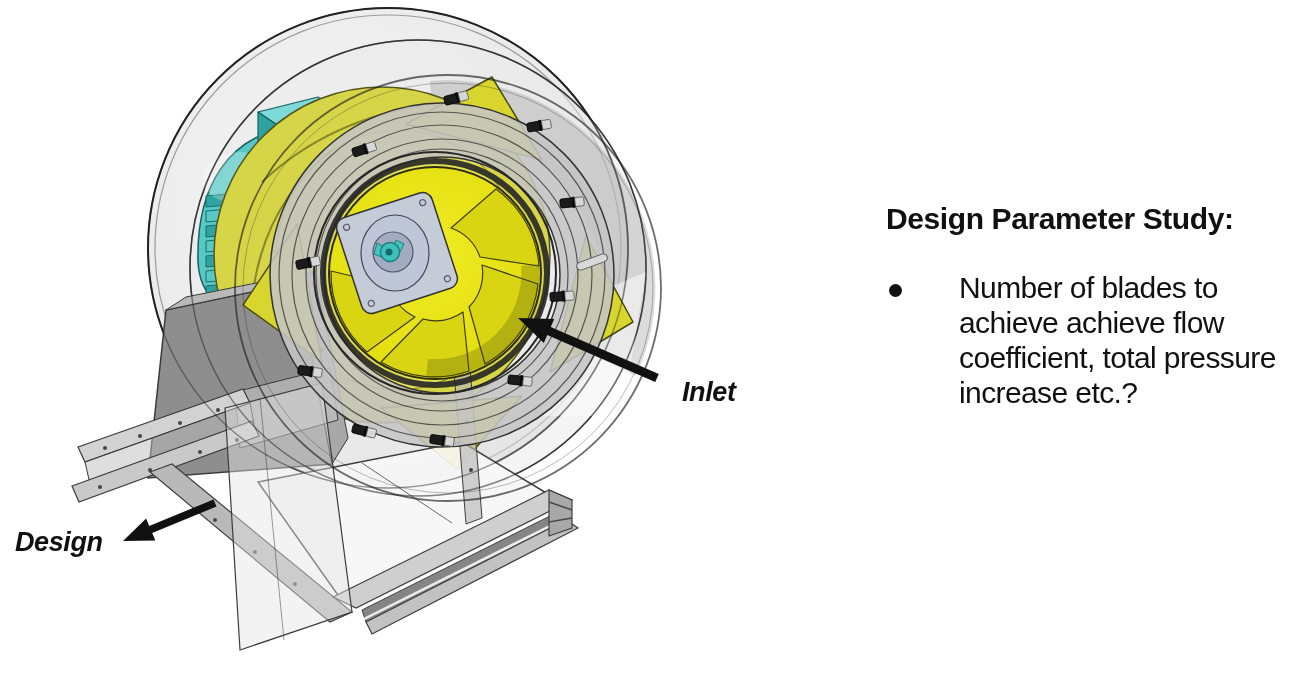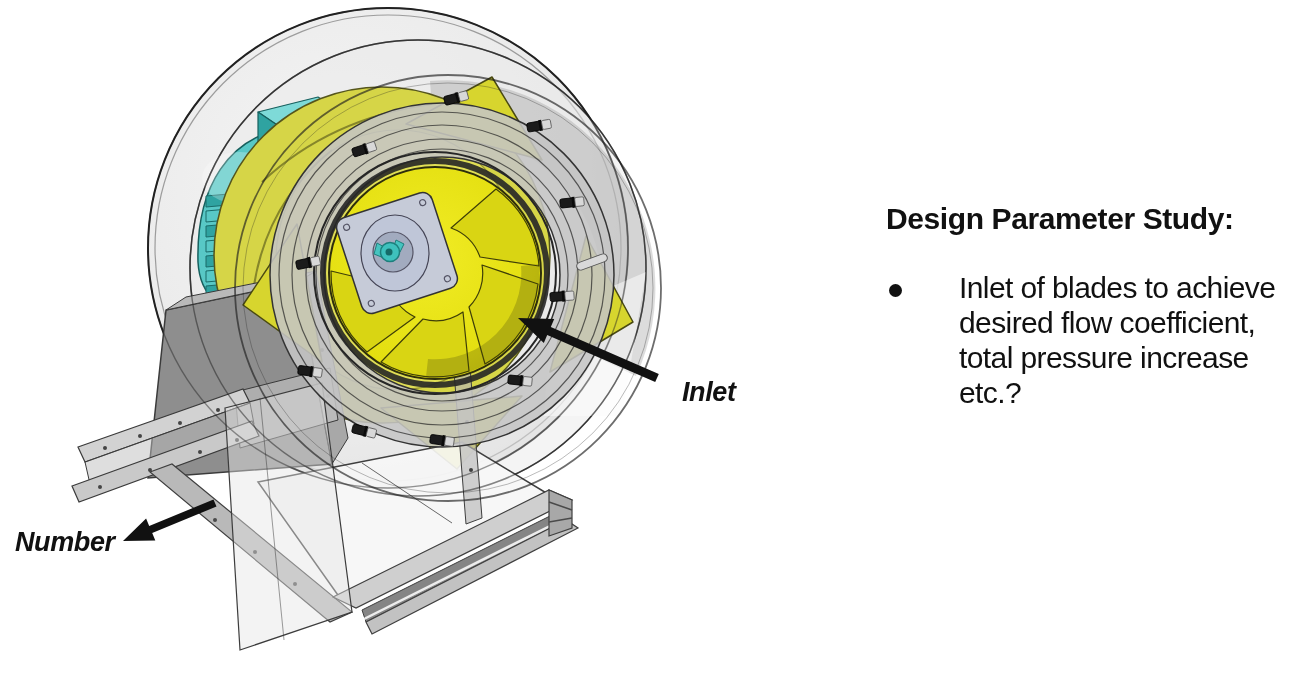--- a/index.html
+++ b/index.html
@@ -202,19 +202,19 @@
       <use href="#bolt" transform="translate(566,296) rotate(-4)"></use>
       <use href="#bolt" transform="translate(524,381) rotate(6)"></use>
       <rect x="-16" y="-4" width="32" height="8" rx="4" transform="translate(592,262) rotate(-20)" fill="#d9d9d9" stroke="#555" stroke-width="1"></rect>
     </g>
 
     <path class="ink" d="M658.8,373.9 L550.8,326.9 L554.2,319.1 L518,318 L543.8,342.9 L547.2,335.1 L655.2,382.1 Z"></path>
     <path class="ink" d="M213.5,499.5 L149.2,526 L146.1,518.4 L123,541 L155.3,540.6 L152.2,533 L216.5,506.5 Z"></path>
   </svg>
 
   <div class="label label-inlet">Inlet</div>
-  <div class="label label-outlet">Number</div>
+  <div class="label label-outlet">Design</div>
 
   <h2 class="notes-heading">Design Parameter Study:</h2>
   <span class="bullet-dot"></span>
-  <p class="bullet-text">Inlet of blades to achieve desired flow coefficient, total pressure increase etc.?</p>
+  <p class="bullet-text">Number of blades to achieve achieve flow coefficient, total pressure increase etc.?</p>
 
 </div>
 
 </body></html>

